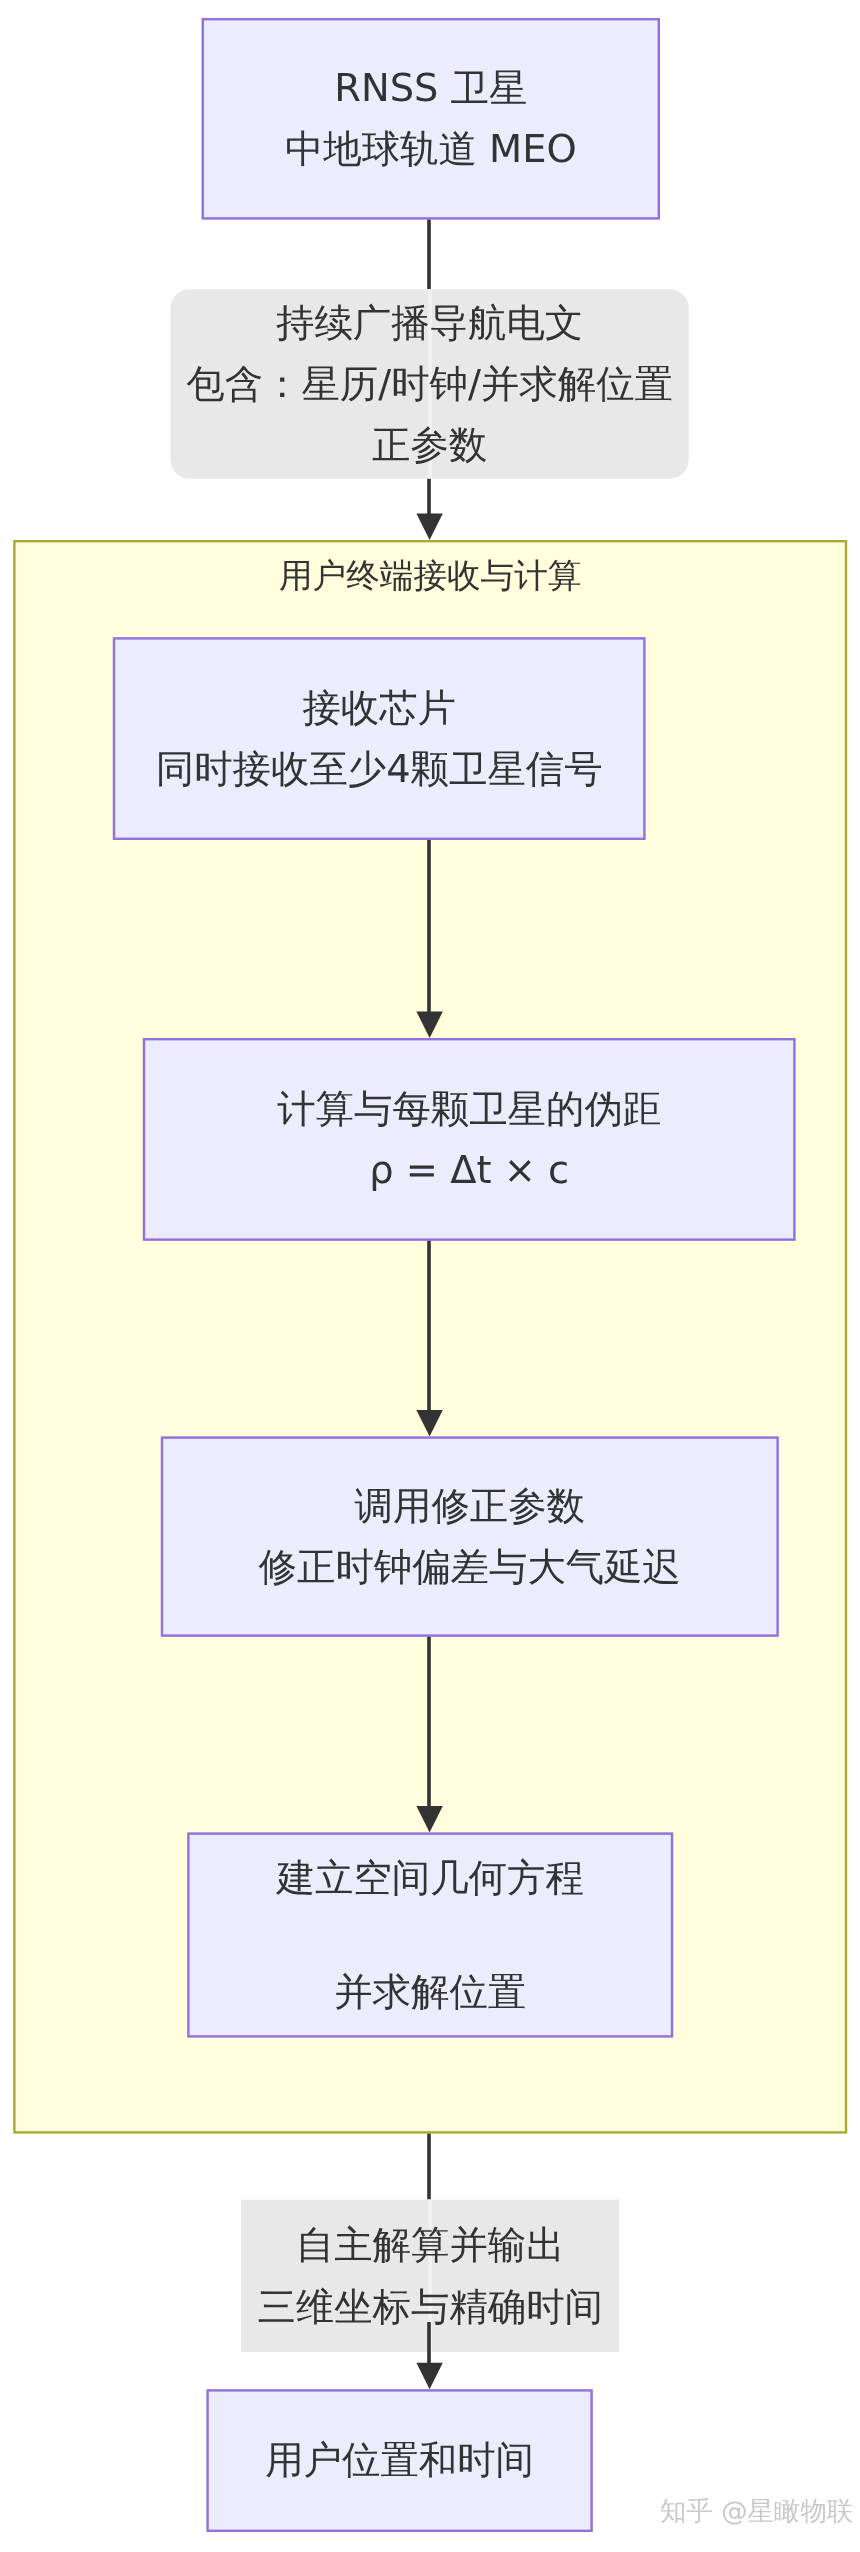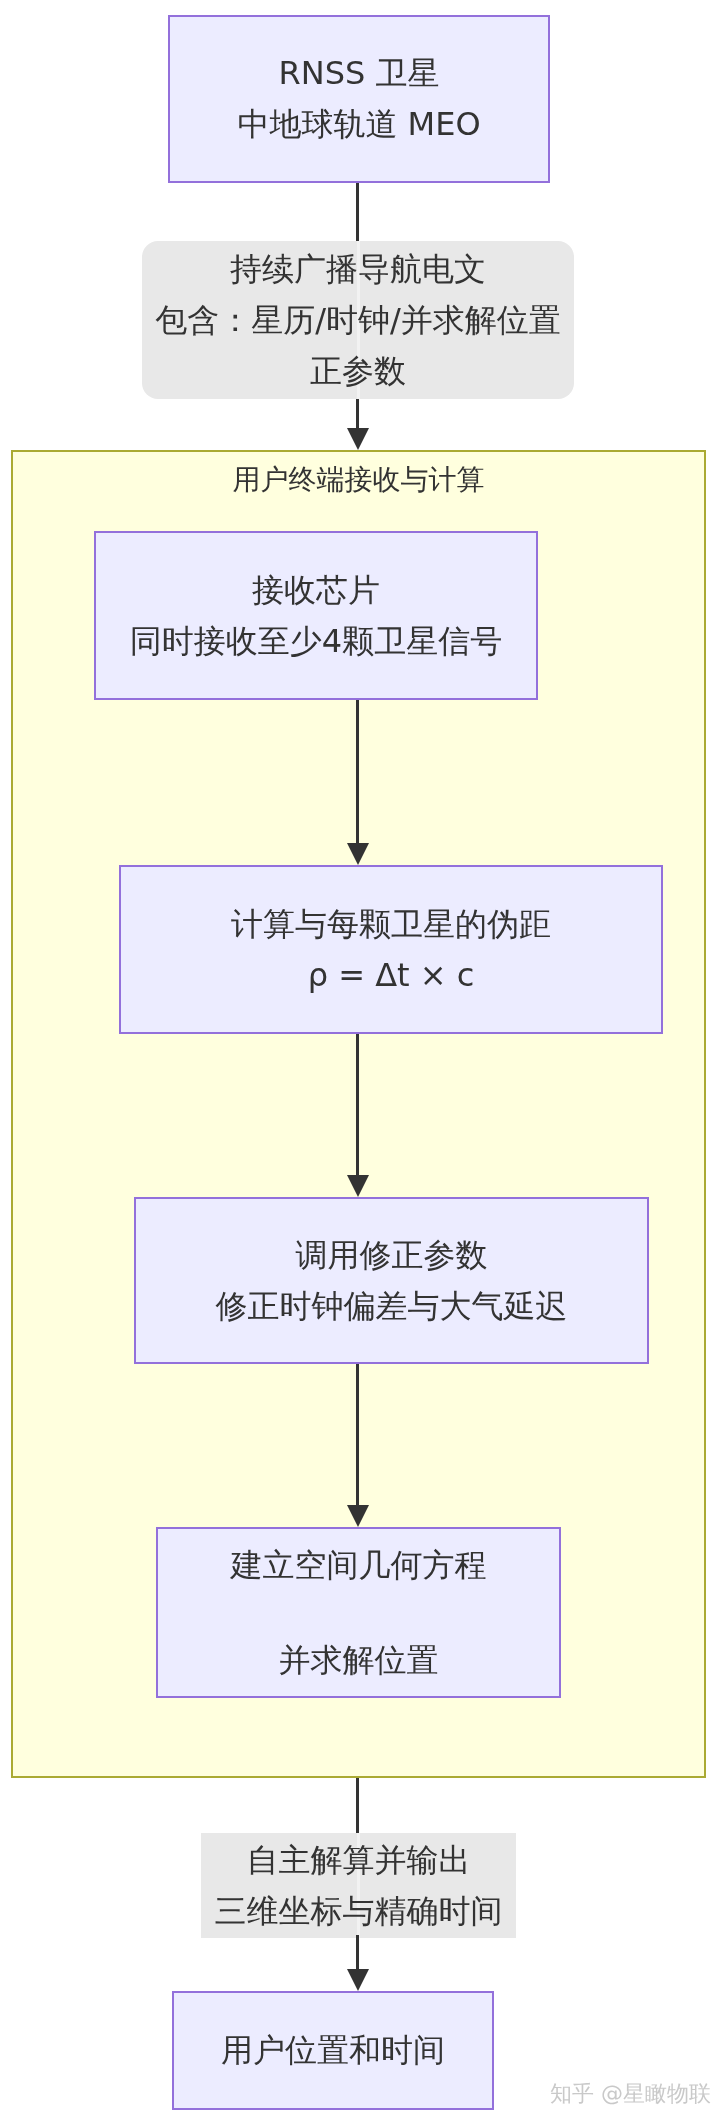--- a/index.html
+++ b/index.html
@@ -109,21 +109,21 @@
 
   <div class="vline" style="top:1364px;height:142px;"></div>
   <div class="arrow" style="top:1505px;"></div>
 
   <div class="node" style="left:156px;top:1527px;width:405px;height:171px;gap:44px;">
     <div class="ln">建立空间几何方程</div>
     <div class="ln">并求解位置</div>
   </div>
 
   <div class="vline" style="top:1778px;height:55px;"></div>
-  <div class="elabel" style="left:201px;top:1833px;width:315px;height:105px;">
+  <div class="elabel" style="left:201px;top:1833px;width:315px;height:127px;">
     <div class="stripe"></div>
     <div class="ln">自主解算并输出</div>
     <div class="ln">三维坐标与精确时间</div>
   </div>
   <div class="vline" style="top:1935px;height:35px;"></div>
   <div class="arrow" style="top:1969px;"></div>
 
   <div class="node" style="left:172px;top:1991px;width:322px;height:119px;">
     <div class="ln">用户位置和时间</div>
   </div>

